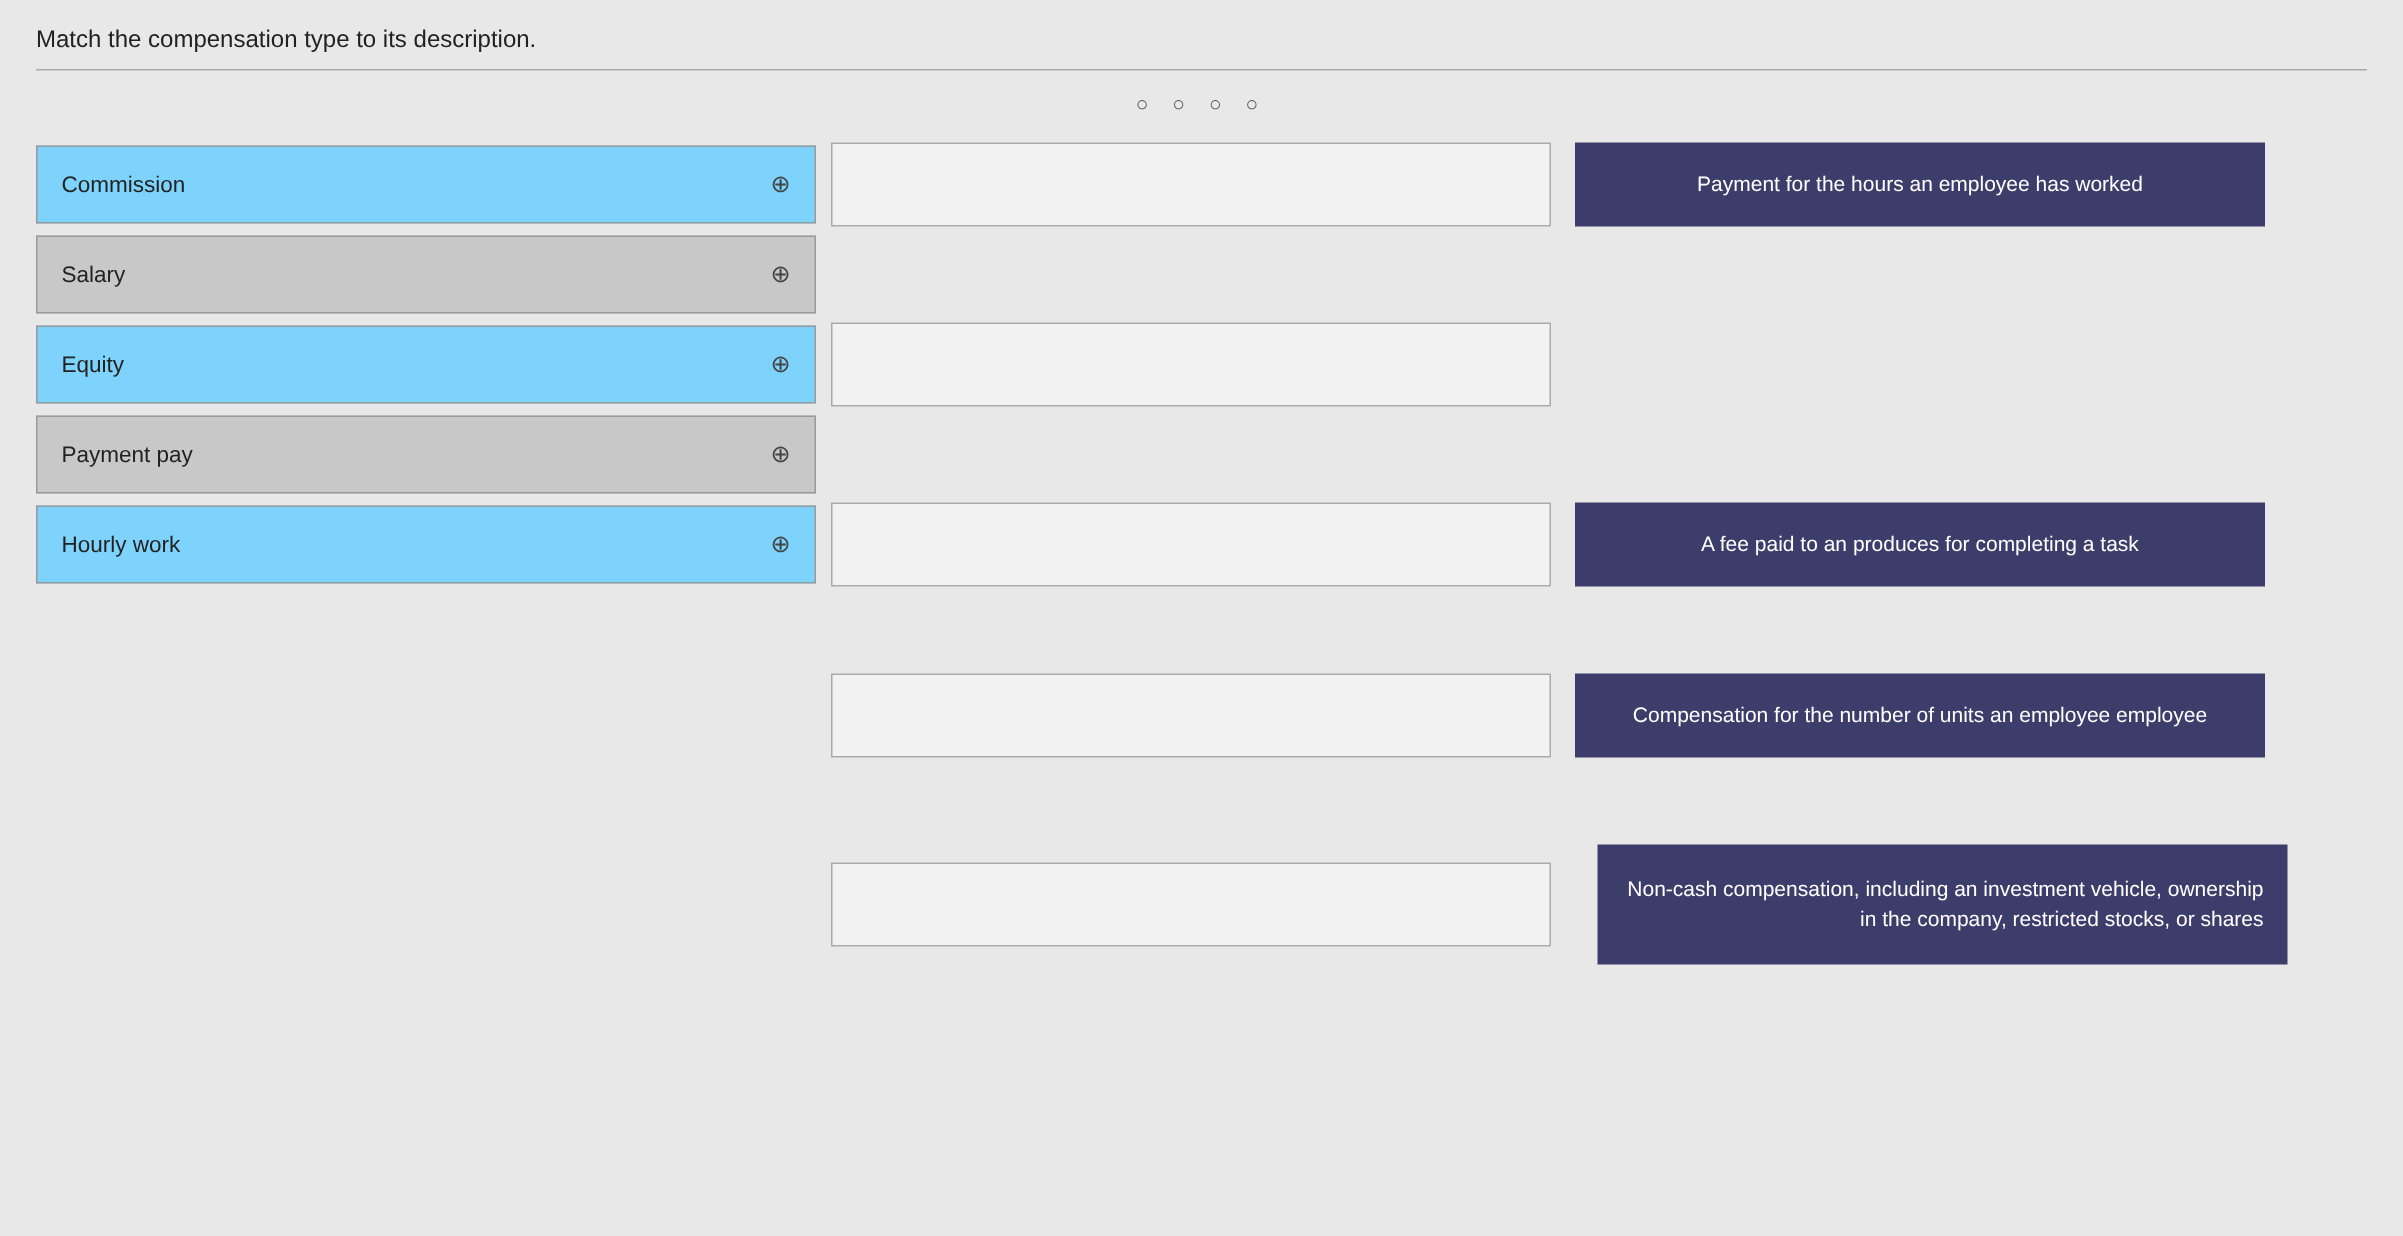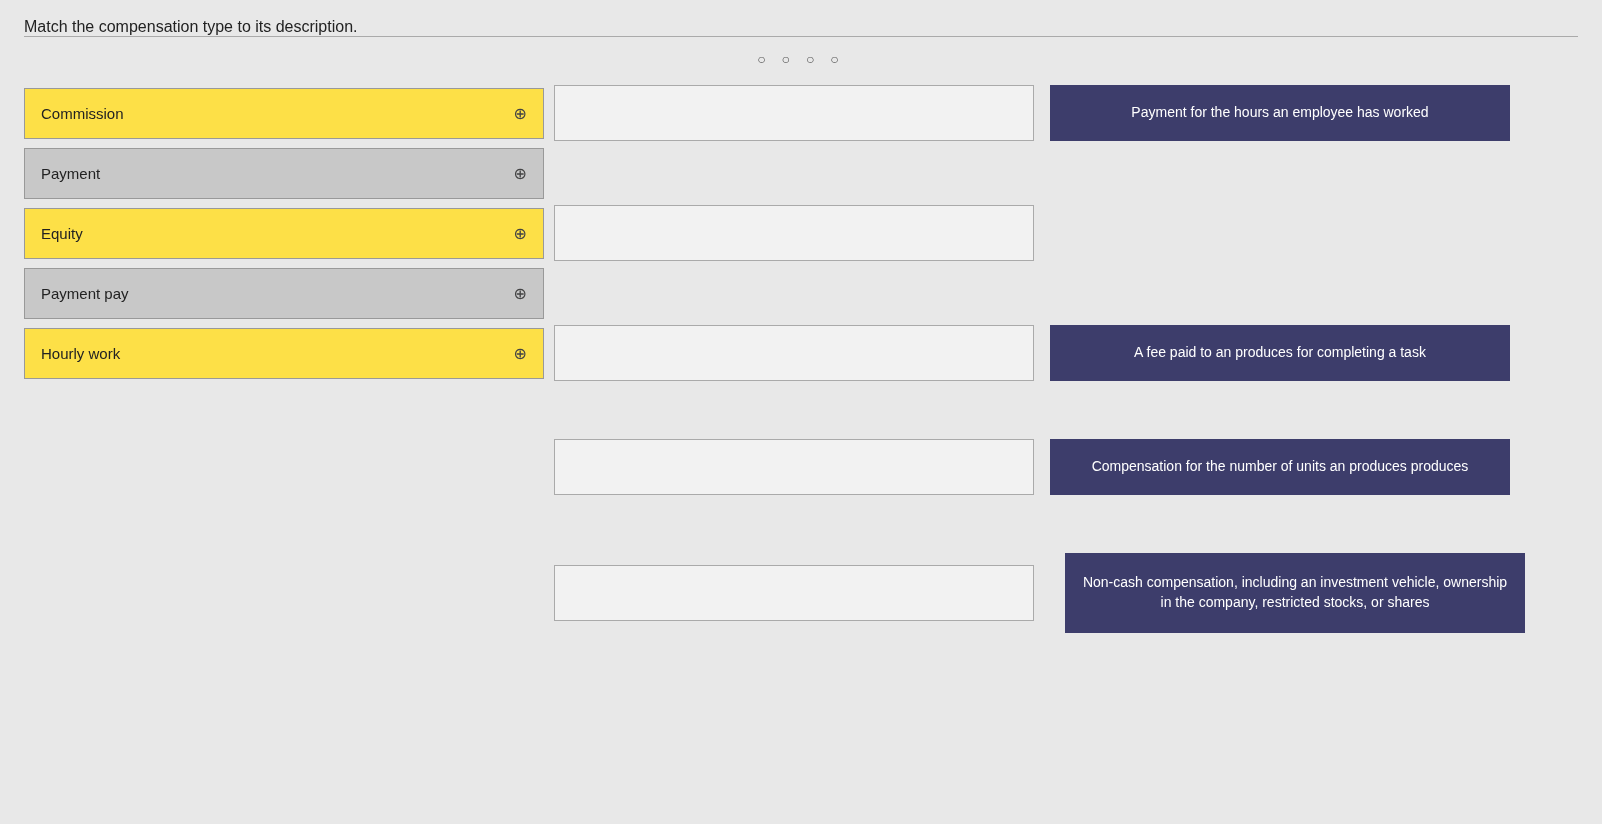--- a/index.html
+++ b/index.html
@@ -15,20 +15,21 @@
     .page-container {
       background-color: #e8e8e8;
       width: 100%;
       min-height: 824px;
       padding: 18px 24px;
     }
 
     .instruction {
       font-size: 16px;
       color: #222;
+      margin-bottom: 10px;
     }
 
     .divider {
       border: none;
       border-top: 1px solid #aaa;
       margin-bottom: 14px;
     }
 
     .progress-dots {
       text-align: center;
@@ -47,21 +48,21 @@
     
     .match-row {
       display: flex;
       flex-direction: row;
       align-items: center;
       margin-bottom: 4px;
     }
 
     .source-box {
       width: 520px;
-      background-color: #fde047;
+      background-color: #7dd3fc;
       color: #222;
       font-size: 15px;
       padding: 15px 16px;
       display: flex;
       align-items: center;
       justify-content: space-between;
       border: 1px solid #999;
       flex-shrink: 0;
     }
 
@@ -78,21 +79,21 @@
       flex-shrink: 0;
     }
 
     .desc-box {
       width: 460px;
       background-color: #3d3d6b;
       color: #fff;
       font-size: 14px;
       padding: 12px 16px;
       margin-left: 16px;
-      text-align: center;
+      text-align: right;
       line-height: 1.4;
       min-height: 56px;
       display: flex;
       align-items: center;
       justify-content: center;
       flex-shrink: 0;
     }
 
     .no-source {
       width: 520px;
@@ -142,21 +143,21 @@
       <span class="drag-icon">⊕</span>
     </div>
     <div class="drop-box"></div>
     <div class="desc-box">
       <span>Payment for the hours an employee has worked</span>
     </div>
   </div>
 
   <div class="match-row">
     <div class="source-box lighter">
-      <span>Payment</span>
+      <span>Salary</span>
       <span class="drag-icon">⊕</span>
     </div>
     <div class="no-desc" style="margin-left:10px; width:480px; height:56px; background:transparent; border:none;"></div>
     <div class="no-desc"></div>
   </div>
 
   <div class="match-row">
     <div class="source-box">
       <span>Equity</span>
       <span class="drag-icon">⊕</span>
@@ -182,21 +183,21 @@
     <div class="desc-box">
       <span>A fee paid to an produces for completing a task</span>
     </div>
   </div>
 
   <div class="match-row spacer-row"></div>
   <div class="match-row">
     <div class="no-source"></div>
     <div class="no-drop"></div>
     <div class="desc-box">
-      <span>Compensation for the number of units an produces produces</span>
+      <span>Compensation for the number of units an employee employee</span>
     </div>
   </div>
 
   <div class="match-row spacer-row"></div>
   <div class="match-row">
     <div class="no-source"></div>
     <div class="no-drop"></div>
     <div class="desc-box" style="min-height:80px;margin-left:31px;">
       <span>Non-cash compensation, including an investment vehicle, ownership in the company, restricted stocks, or shares</span>
     </div>

